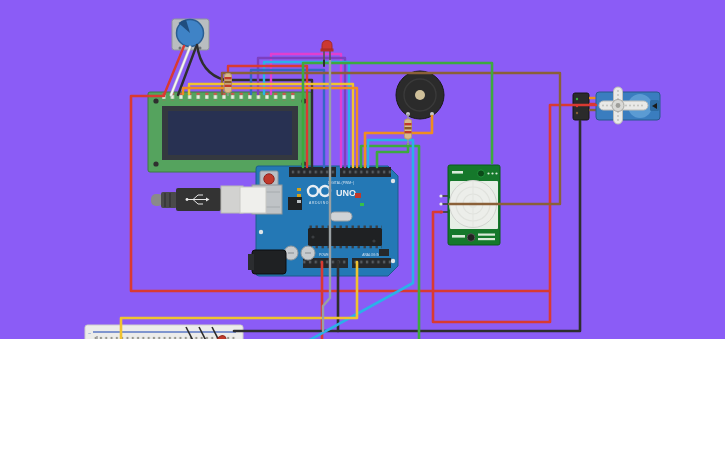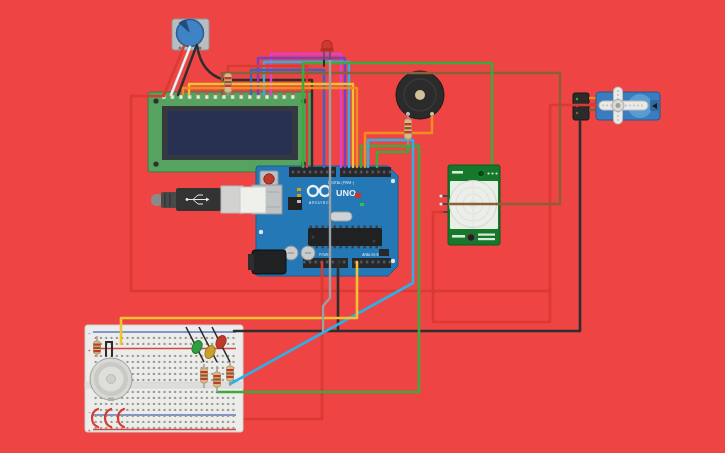--- a/index.html
+++ b/index.html
@@ -1,16 +1,16 @@
 <!DOCTYPE html>
 <html><head>
 <meta charset="utf-8">
 <style>
   html,body{margin:0;padding:0;background:#fff;}
-  #stage{position:relative;width:725px;height:453px;background:#ef4444;overflow:hidden;
+  #stage{position:relative;width:725px;height:339px;background:#8b5cf6;overflow:hidden;
          font-family:"Liberation Sans",sans-serif;}
   svg{display:block}
   text{font-family:"Liberation Sans",sans-serif;}
   .tiny{fill:#d7e5f2;}
 </style>
 </head>
 <body>
 
 <div id="stage">
 <svg width="725" height="453" viewBox="0 0 725 453">

